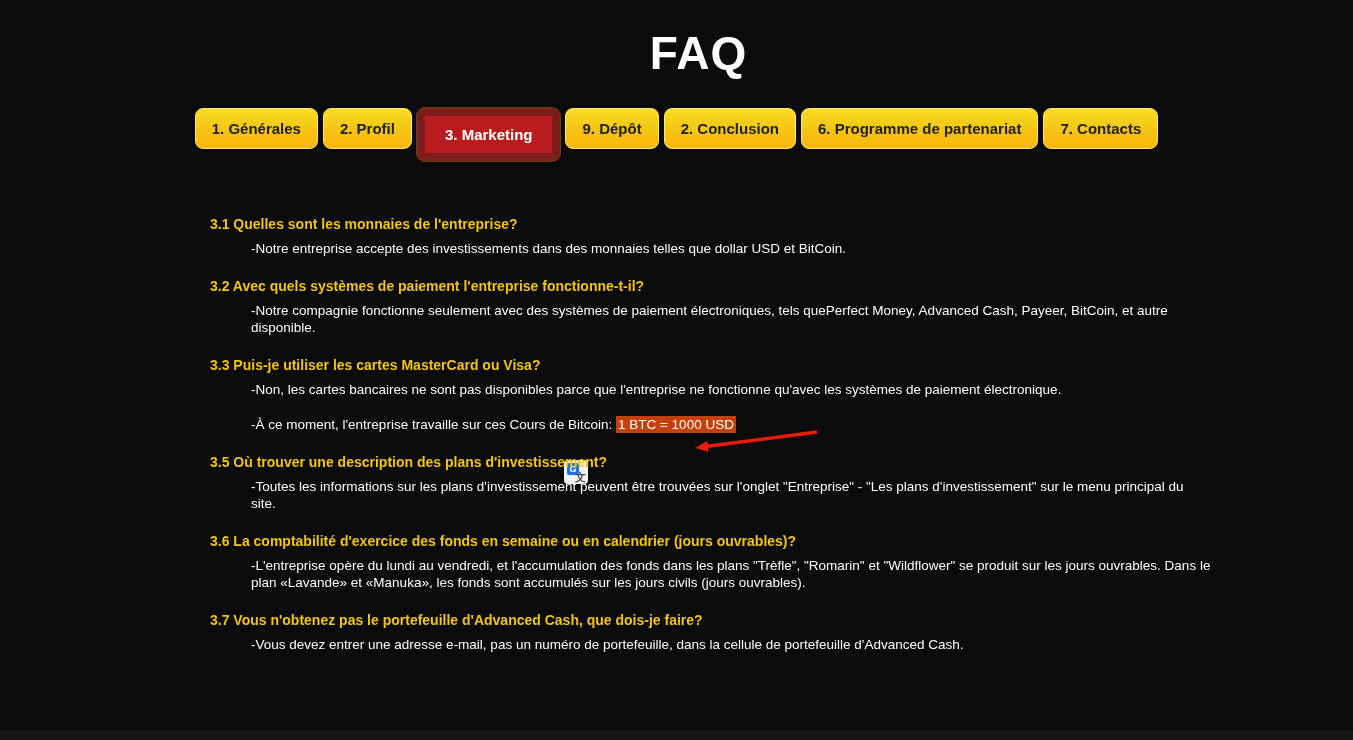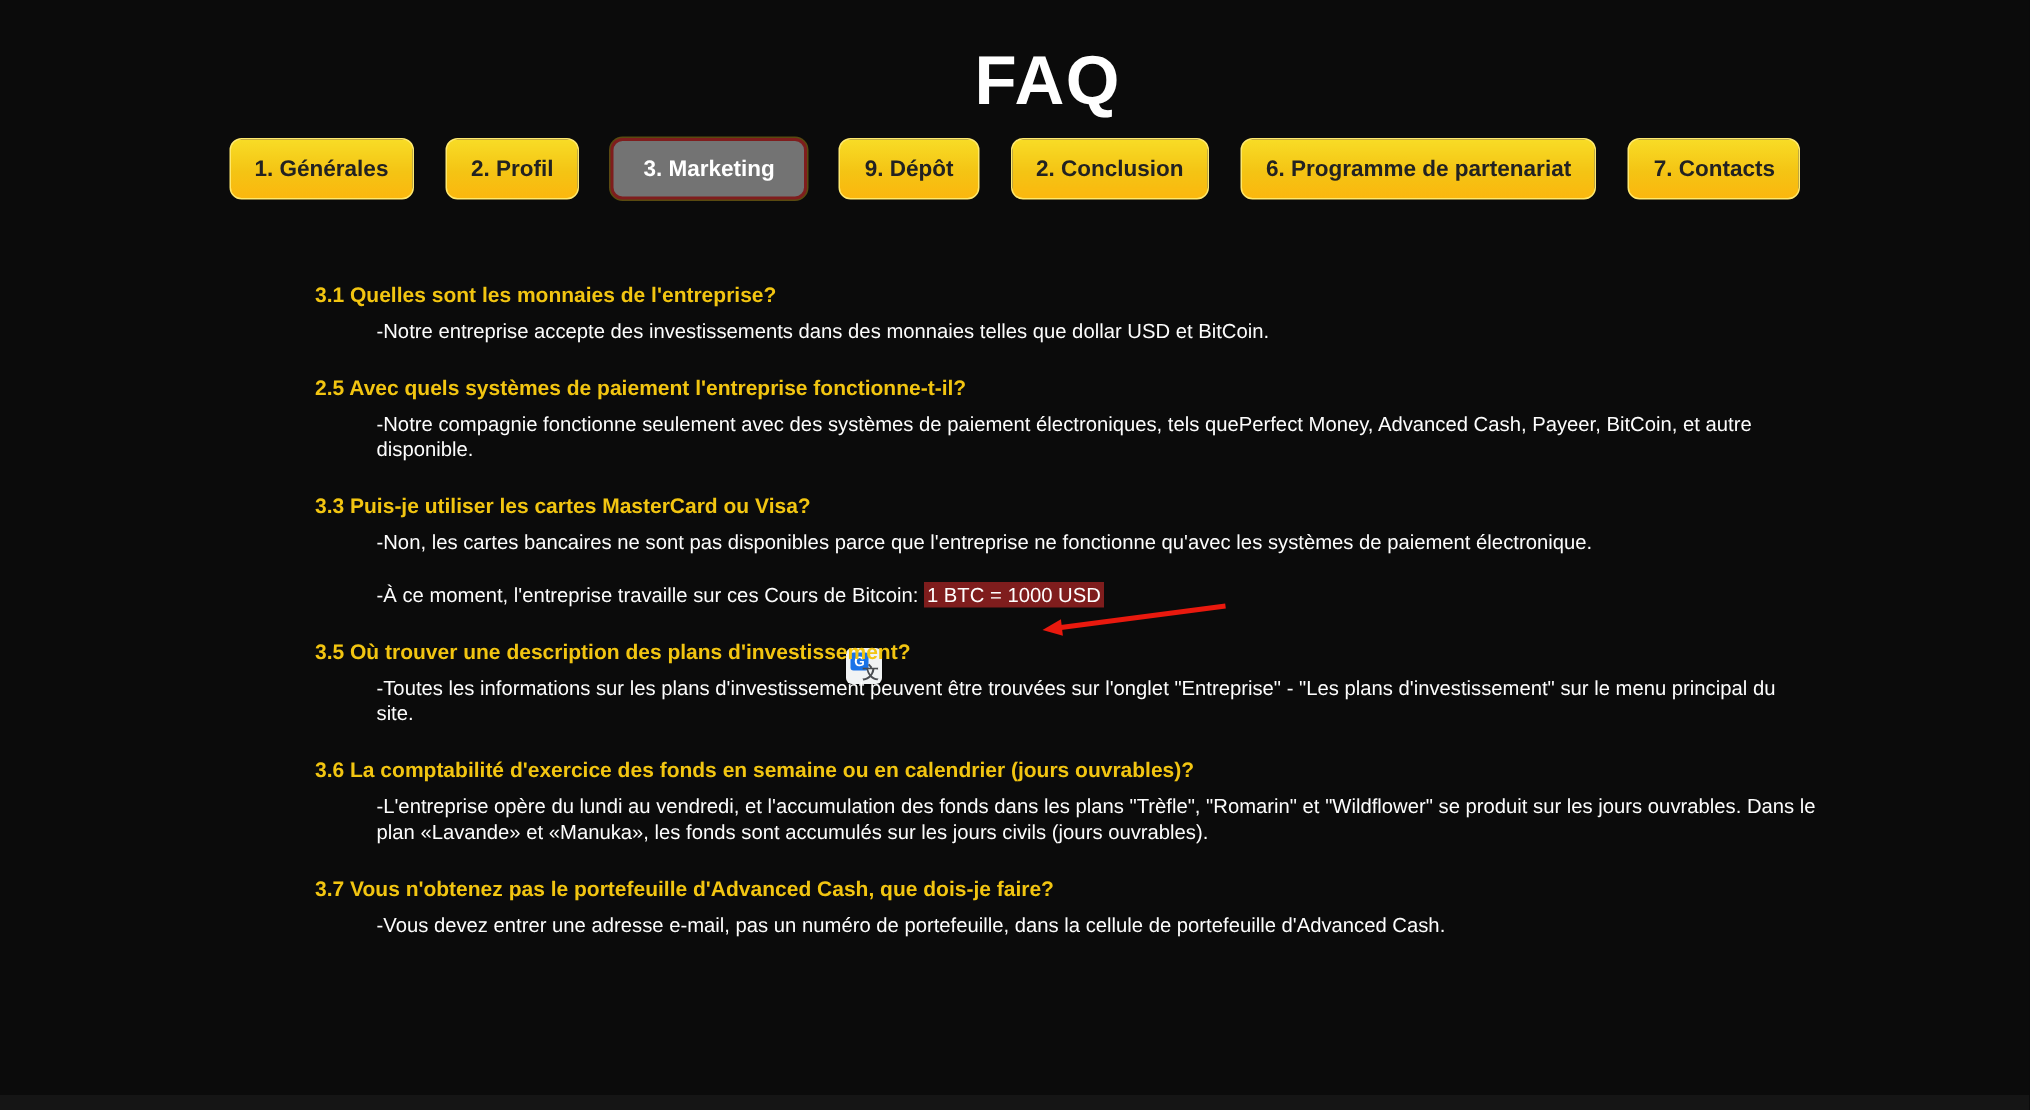--- a/index.html
+++ b/index.html
@@ -13,42 +13,42 @@
   .page-title {
     margin-top: 26px;
     text-align: center;
     font-size: 46px;
     font-weight: 800;
     letter-spacing: 1px;
     color: #ffffff;
     padding-left: 44px;
   }
   .tabs {
-    margin-top: 12px;
+    margin-top: 28px;
     display: flex;
     justify-content: center;
     align-items: flex-start;
-    gap: 21px;
+    gap: 5px;
   }
   .tab {
     font-family: "Liberation Sans", sans-serif;
     font-size: 15px;
     font-weight: 700;
     color: #222222;
     background: linear-gradient(180deg, #f8dc26 0%, #f4c414 55%, #fbb70e 100%);
     border: 1px solid #ffe96e;
     border-radius: 8px;
     padding: 11px 16px;
     cursor: pointer;
     white-space: nowrap;
   }
   .tab.active {
-    background: #737373;
+    background: #b91c1c;
     color: #ffffff;
-    border: 2px solid #7f1d1d;
+    border: 8px solid #7f1d1d;
     padding: 10px 20px;
     box-shadow: 0 0 0 1px #5a4a10;
   }
   .content {
     margin-left: 210px;
     width: 1002px;
     margin-top: 52px;
   }
   .faq-item {
     position: relative;
@@ -62,21 +62,21 @@
     margin-bottom: 4px;
   }
   .faq-answer {
     color: #fdfdfd;
     font-size: 13.5px;
     font-weight: 400;
     line-height: 17px;
     margin-left: 41px;
   }
   .hl {
-    background: #7f1d1d;
+    background: #c2410c;
     color: #ffffff;
     padding: 1px 2px;
     text-align: center;
   }
   .arrow-svg {
     position: absolute;
     left: 478px;
     top: 10px;
     pointer-events: none;
   }
@@ -139,21 +139,21 @@
 </nav>
 
 <main class="content">
 
   <section class="faq-item">
     <h2 class="faq-question">3.1 Quelles sont les monnaies de l'entreprise?</h2>
     <p class="faq-answer">-Notre entreprise accepte des investissements dans des monnaies telles que dollar USD et BitCoin.</p>
   </section>
 
   <section class="faq-item">
-    <h2 class="faq-question">2.5 Avec quels systèmes de paiement l'entreprise fonctionne-t-il?</h2>
+    <h2 class="faq-question">3.2 Avec quels systèmes de paiement l'entreprise fonctionne-t-il?</h2>
     <p class="faq-answer">-Notre compagnie fonctionne seulement avec des systèmes de paiement électroniques, tels quePerfect Money, Advanced Cash, Payeer, BitCoin, et autre disponible.</p>
   </section>
 
   <section class="faq-item">
     <h2 class="faq-question">3.3 Puis-je utiliser les cartes MasterCard ou Visa?</h2>
     <p class="faq-answer">-Non, les cartes bancaires ne sont pas disponibles parce que l'entreprise ne fonctionne qu'avec les systèmes de paiement électronique.</p>
   </section>
 
   <section class="faq-item">
     <p class="faq-answer"><span>-À ce moment, l'entreprise travaille sur ces Cours de Bitcoin: </span><span class="hl">1 BTC = 1000 USD</span></p>

